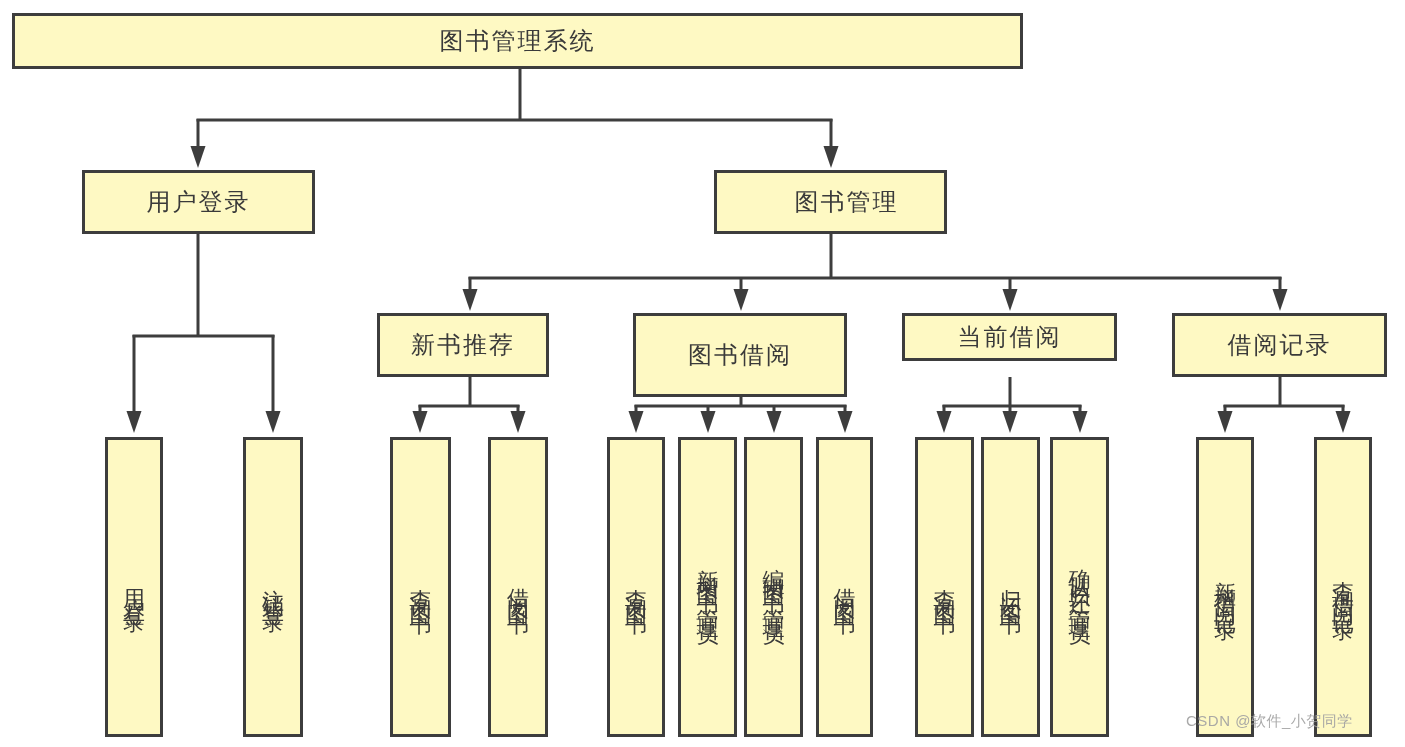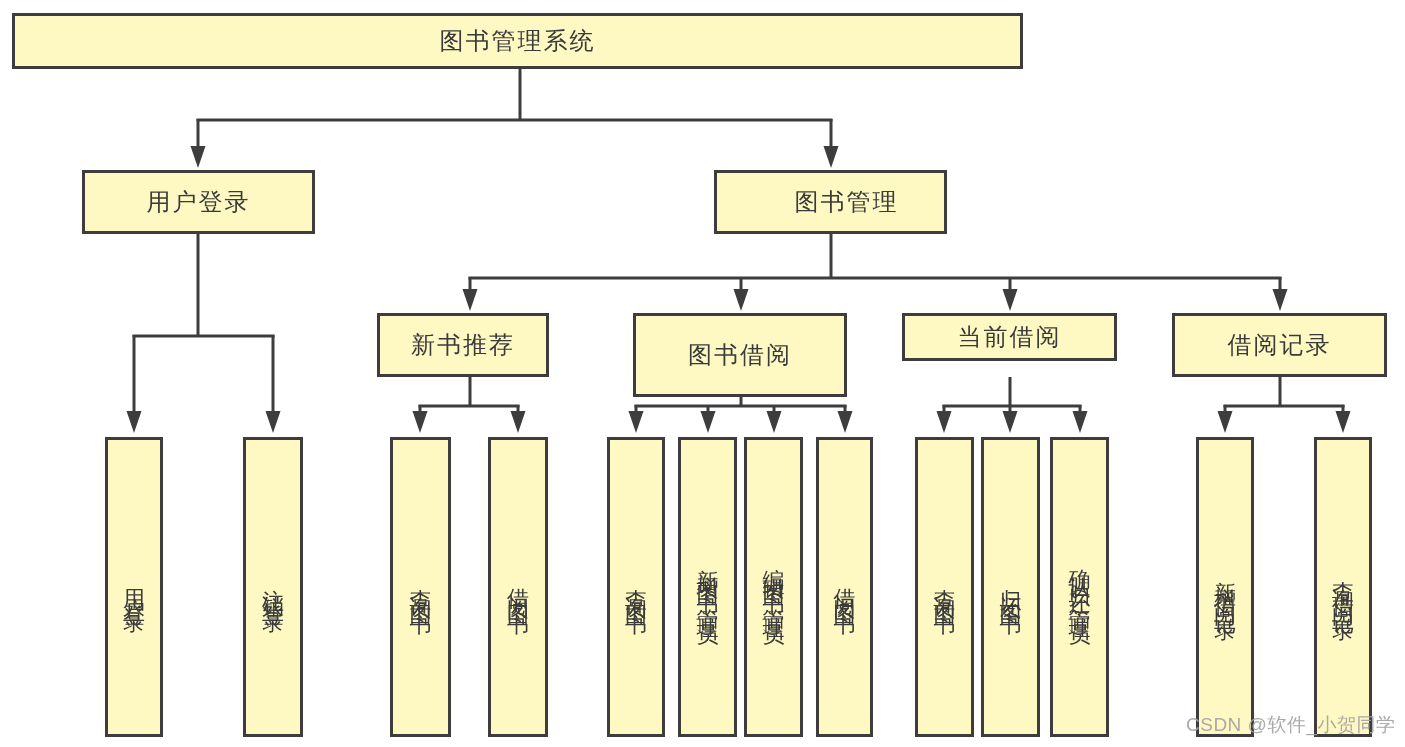--- a/index.html
+++ b/index.html
@@ -31,21 +31,21 @@
     font-size: 22px;
     line-height: 1;
     letter-spacing: 8px;
     color: #3a3a3a;
   }
   .watermark {
     position: absolute;
     left: 1186px;
     top: 712px;
     width: 212px;
-    font-size: 19px;
+    font-size: 15px;
     color: #a3a3a3;
     letter-spacing: 0.5px;
     white-space: nowrap;
     z-index: 5;
     opacity: 0.92;
   }
 </style>
 </head>
 <body>
 

